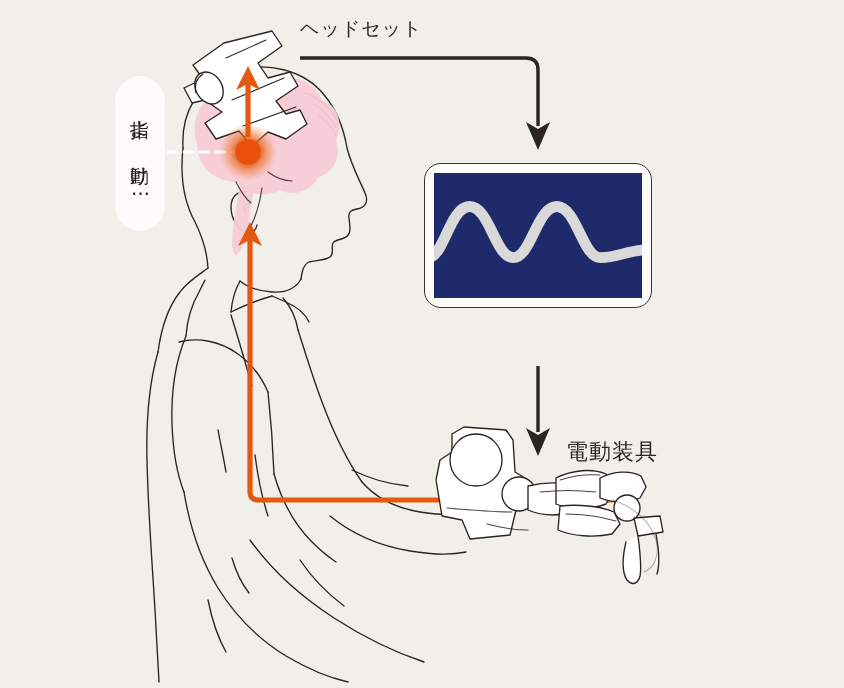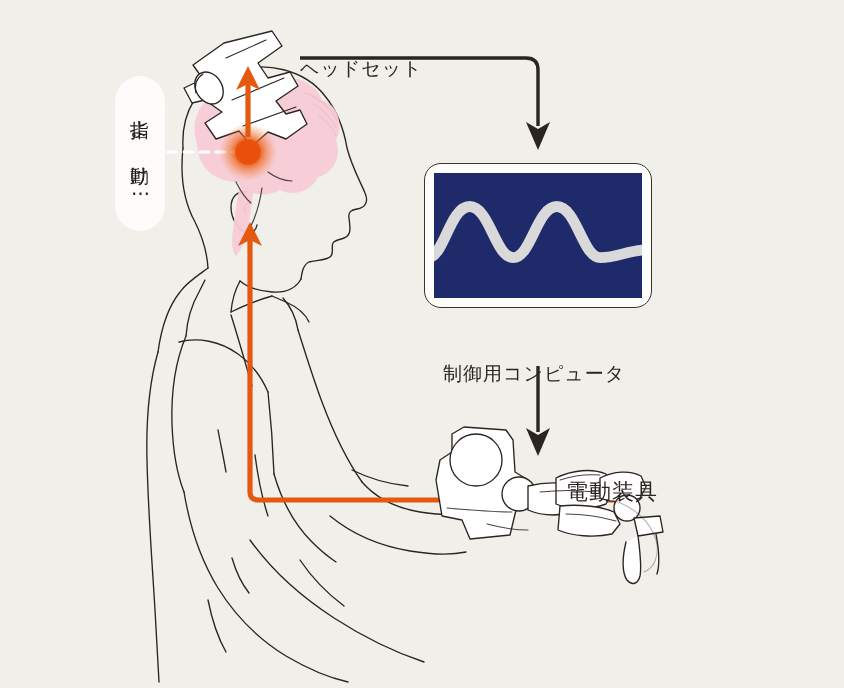--- a/index.html
+++ b/index.html
@@ -12,21 +12,20 @@
   #stage{position:absolute;inset:0;width:844px;height:688px;}
   svg.layer{position:absolute;left:0;top:0;width:844px;height:688px;}
 
   .lbl{
     position:absolute;
     color:#2b2420;
     font-family:"DejaVu Sans","Liberation Sans",sans-serif;
     letter-spacing:1px;
     white-space:nowrap;
     user-select:none;
-    margin-top:40px;
   }
   #label-headset{left:300px;top:16px;font-size:19px;}
   #label-computer{left:443px;top:321px;font-size:19px;}
   #label-orthosis{left:566px;top:437px;font-size:22px;}
 
   
   #speech-bubble{
     position:absolute;left:115px;top:76px;
     width:50px;height:155px;
     background:#fdfcfa;
@@ -269,16 +268,15 @@
                  C186 86 196 78 216 78" fill="none" stroke="#d9d9d9" stroke-width="11" stroke-linecap="round" stroke-linejoin="round"></path>
       </svg>
     </div>
   </div>
 
   <div id="speech-bubble">
     <span id="speech-bubble-text">指よ、動け…</span>
   </div>
 
   <div class="lbl" id="label-headset">ヘッドセット</div>
-  <div class="lbl" id="label-computer">制御用コンピュータ</div>
   <div class="lbl" id="label-orthosis">電動装具</div>
 
 </div>
 
 </body></html>

